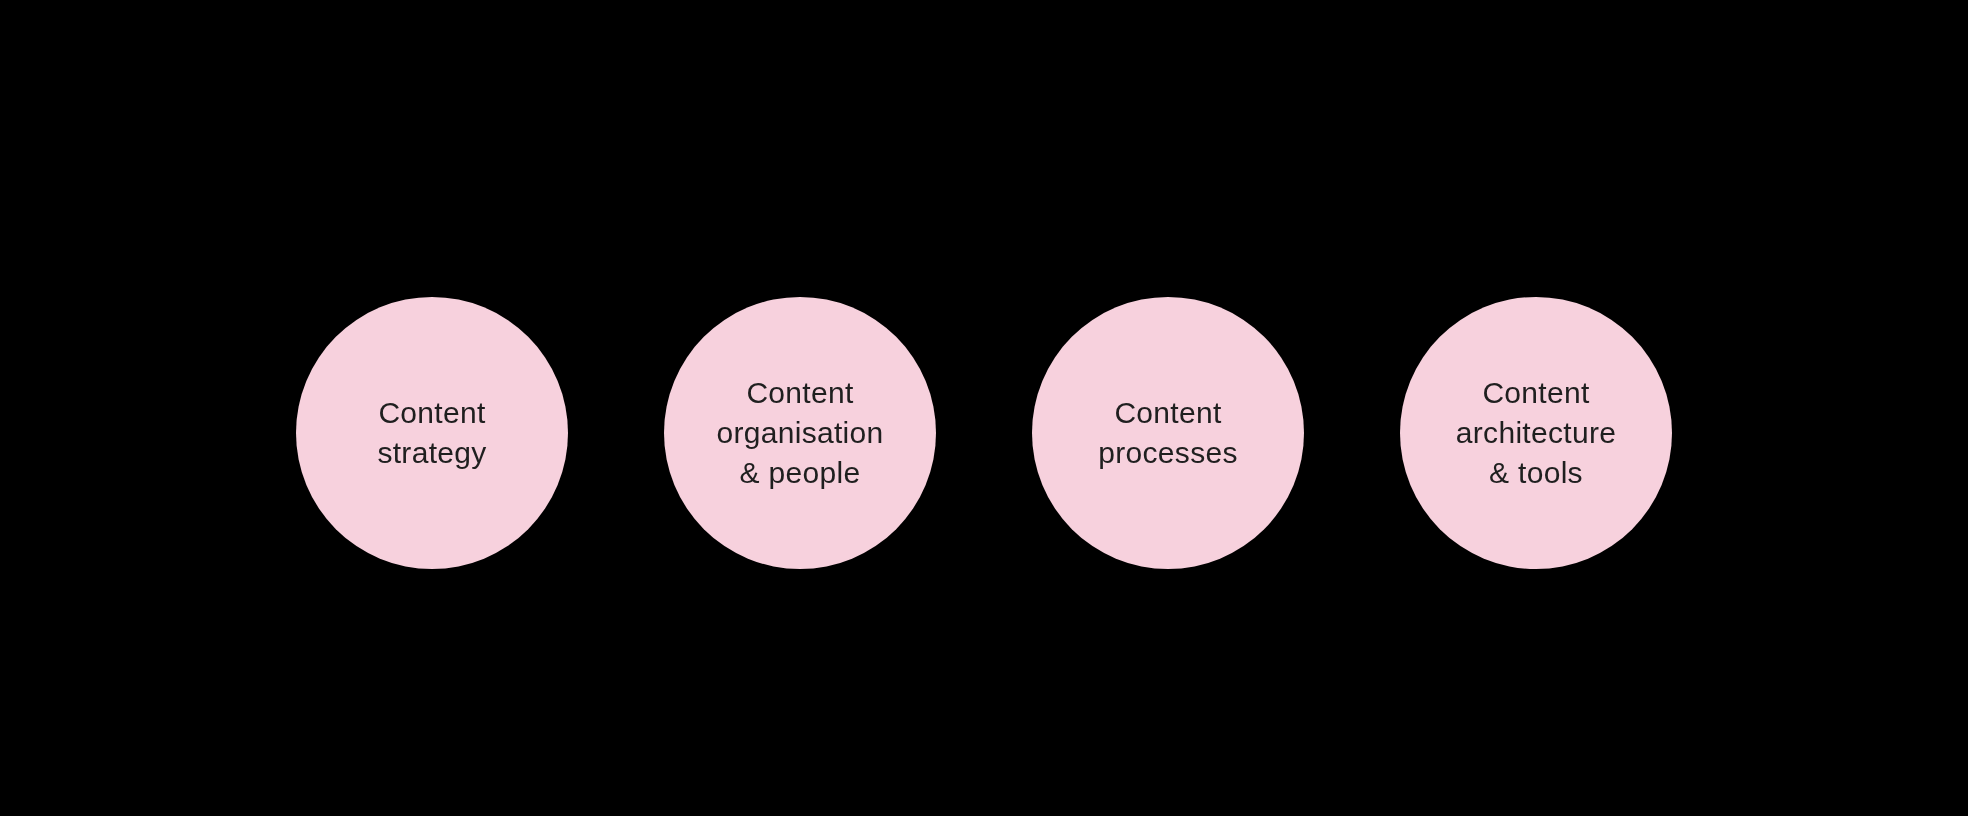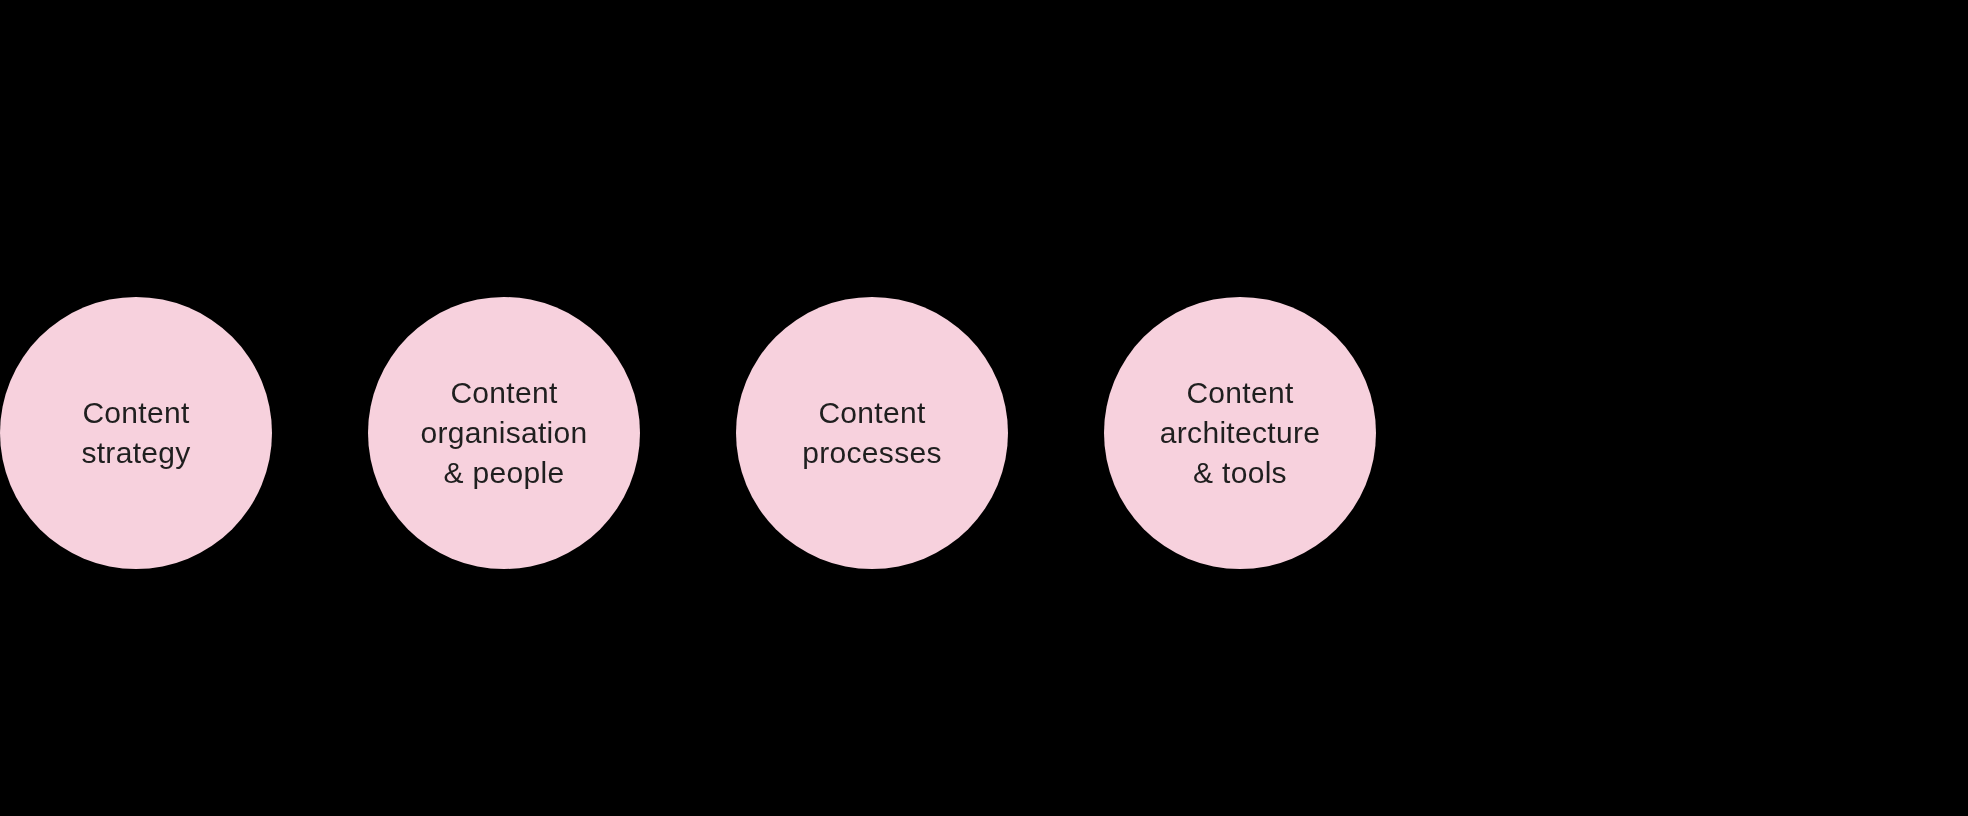--- a/index.html
+++ b/index.html
@@ -17,21 +17,21 @@
     width: 1968px;
     height: 816px;
     background: var(--bg-color, #000000);
   }
   .circles-row {
     position: absolute;
     left: 0;
     right: 0;
     top: 297px;
     display: flex;
-    justify-content: flex-start;
+    justify-content: center;
     gap: 96px;
   }
   .circle {
     width: 272px;
     height: 272px;
     border-radius: 50%;
     background: var(--circle-color, #f7d1dd);
     display: flex;
     align-items: center;
     justify-content: center;

